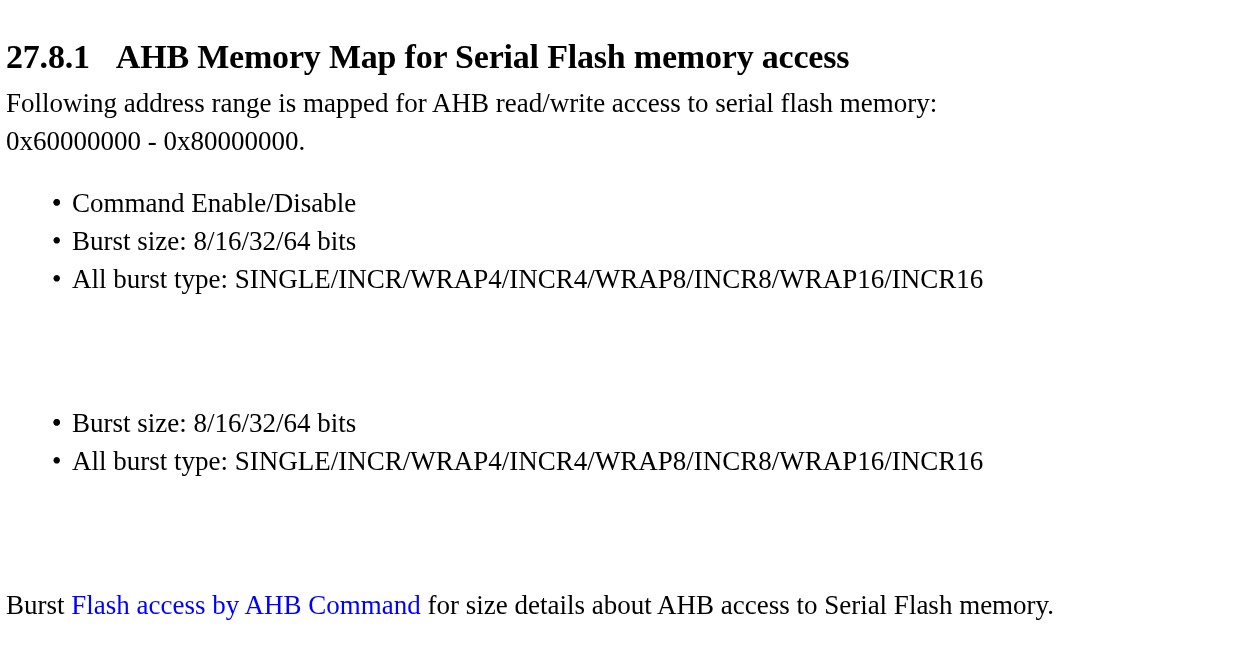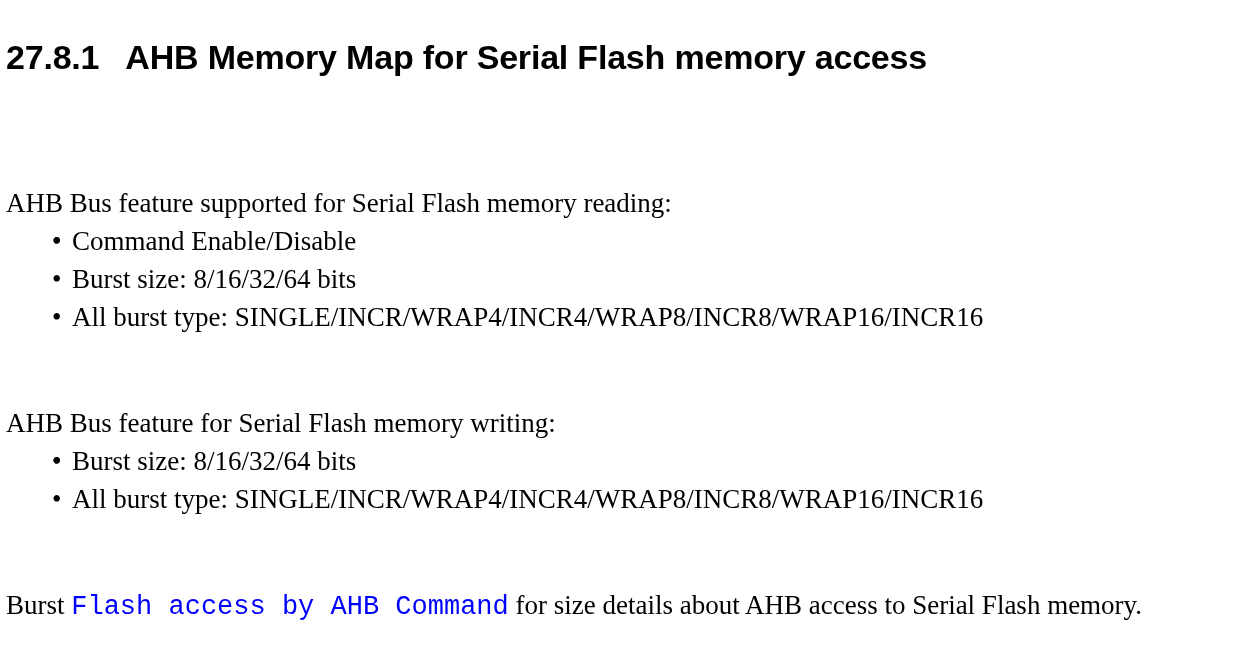--- a/index.html
+++ b/index.html
@@ -22,21 +22,21 @@
     height: 667px;
     padding: 0;
     box-sizing: border-box;
   }
 
   
   .section-heading {
     position: absolute;
     left: 6px;
     top: 14px;
-    font-family: Liberation Sans, sans-serif;
+    font-family: Liberation Serif, serif;
     font-weight: bold;
     font-size: 34px;
     line-height: 40px;
     letter-spacing: -0.2px;
     white-space: nowrap;
   }
   .section-heading .sec-num {
     display: inline-block;
     margin-right: 26px;
   }
@@ -80,56 +80,57 @@
     top: 0;
     line-height: 38px;
     font-size: 27px;
   }
 
   
   .doclink {
     color: #0000ff;
     text-decoration: none;
     cursor: pointer;
-    font-family: Liberation Mono, monospace;
   }
 </style>
 </head>
 <body>
 
 <div class="page">
 
   <h1 class="section-heading">
     <span class="sec-num">27.8.1</span><span>AHB Memory Map for Serial Flash memory access</span>
   </h1>
 
+  <div class="body-block" style="top:84px;">
+    <p class="para">Following address range is mapped for AHB read/write access to serial flash memory:</p>
+    <p class="para">0x60000000 - 0x80000000.</p>
+  </div>
 
   <div class="body-block" style="top:184px;">
-    <p class="para">AHB Bus feature supported for Serial Flash memory reading:</p>
     <ul class="bullets">
       <li>
         <span class="bullet-dot">•</span>
       </li>
       <li>
         <span class="bullet-dot">•</span>
         <span>Command Enable/Disable</span>
       </li>
       <li>
         <span class="bullet-dot">•</span>
         <span>Burst size: 8/16/32/64 bits</span>
       </li>
       <li>
         <span class="bullet-dot">•</span>
         <span>All burst type: SINGLE/INCR/WRAP4/INCR4/WRAP8/INCR8/WRAP16/INCR16</span>
       </li>
     </ul>
   </div>
 
   <div class="body-block" style="top:404px;">
-    <p class="para">AHB Bus feature for Serial Flash memory writing:</p>
     <ul class="bullets">
       <li>
         <span class="bullet-dot">•</span>
       </li>
       <li>
         <span class="bullet-dot">•</span>
         <span>Burst size: 8/16/32/64 bits</span>
       </li>
       <li>
         <span class="bullet-dot">•</span>

